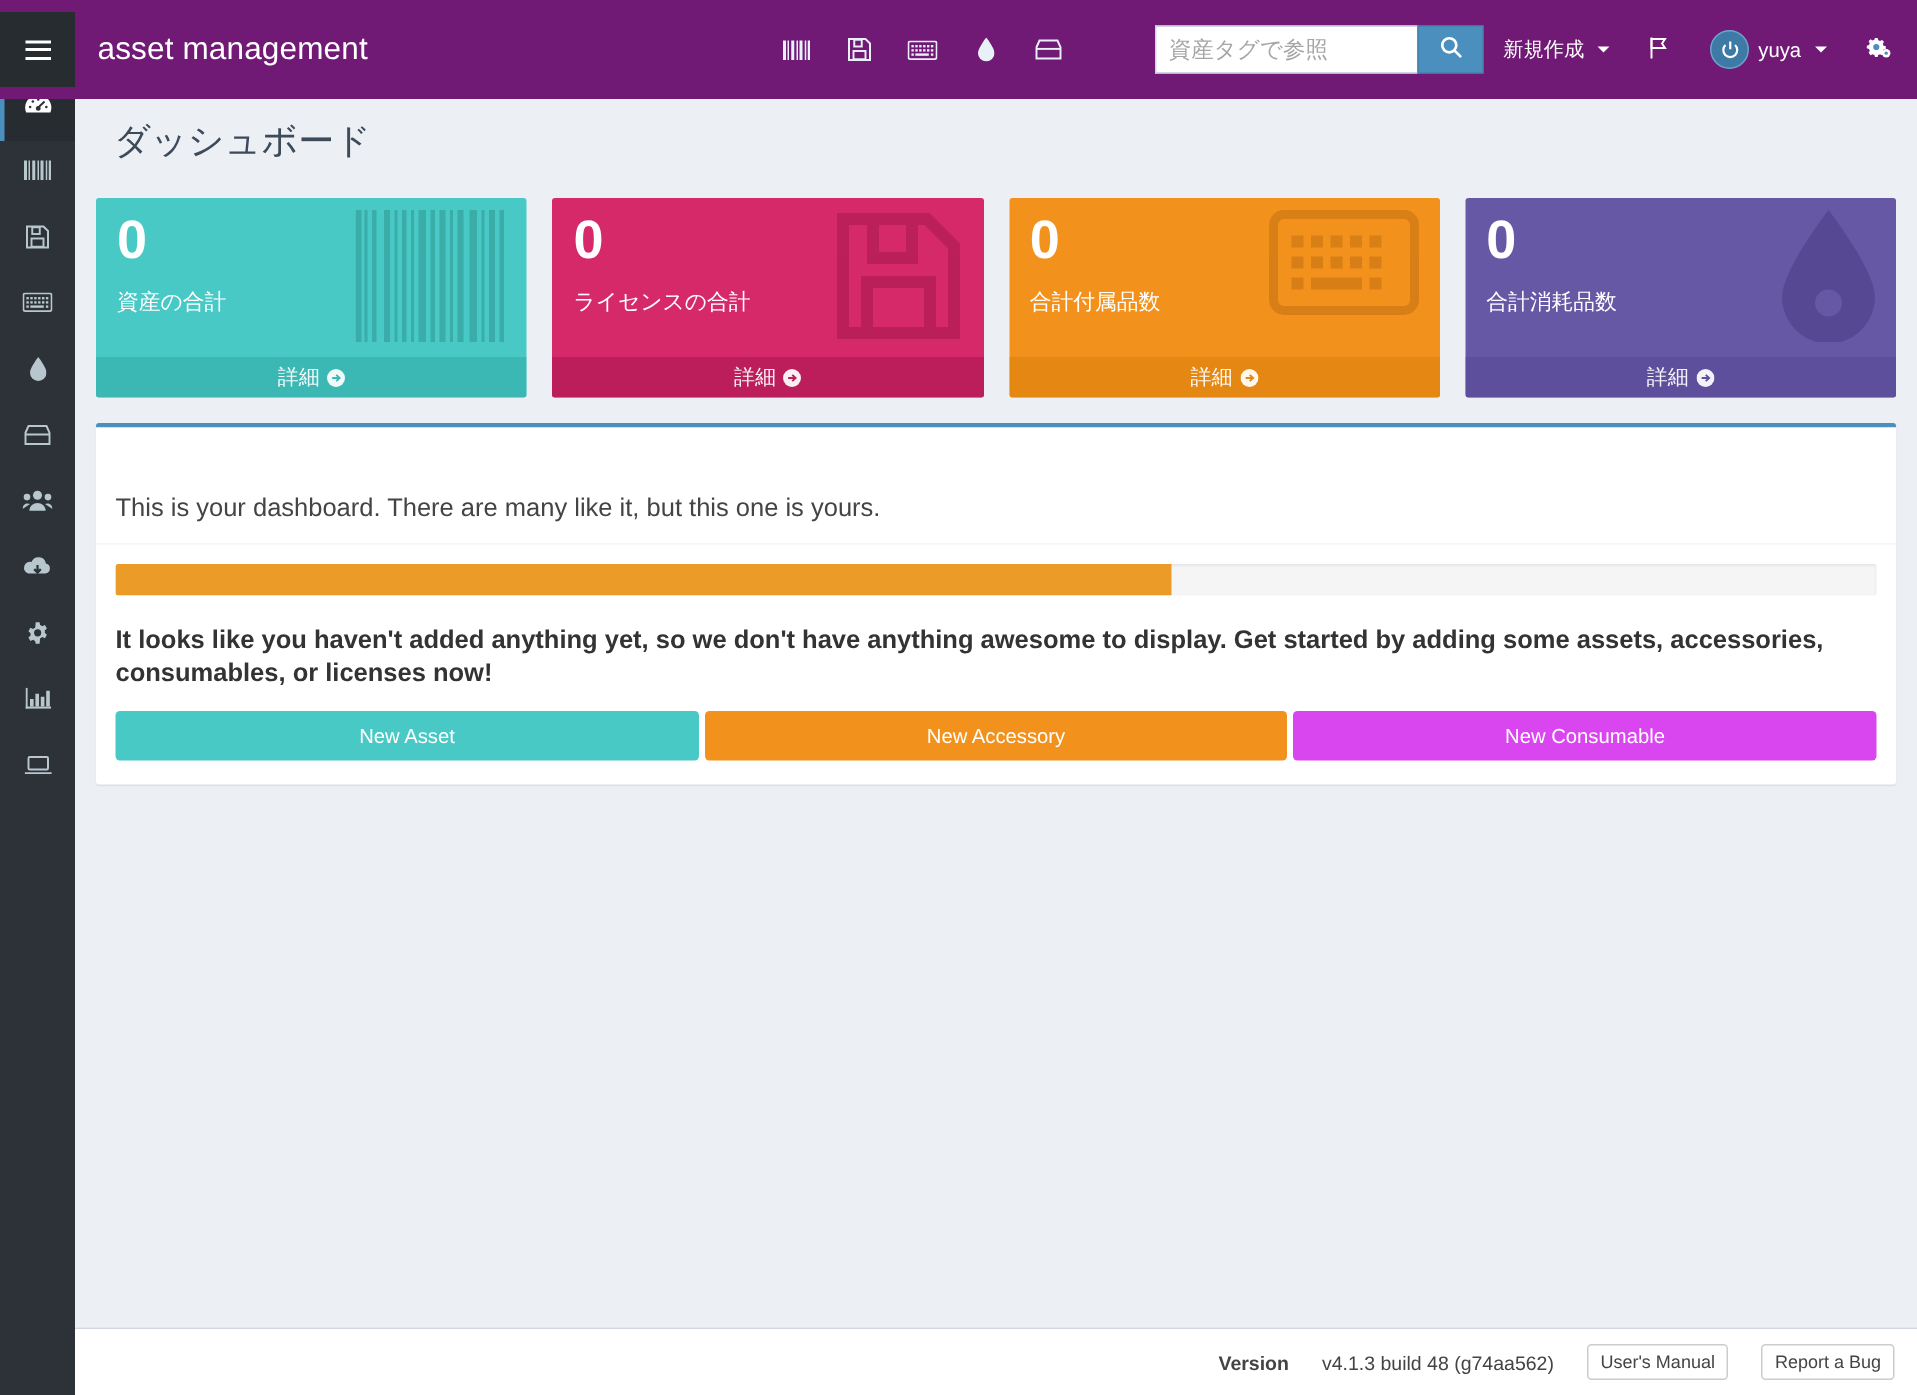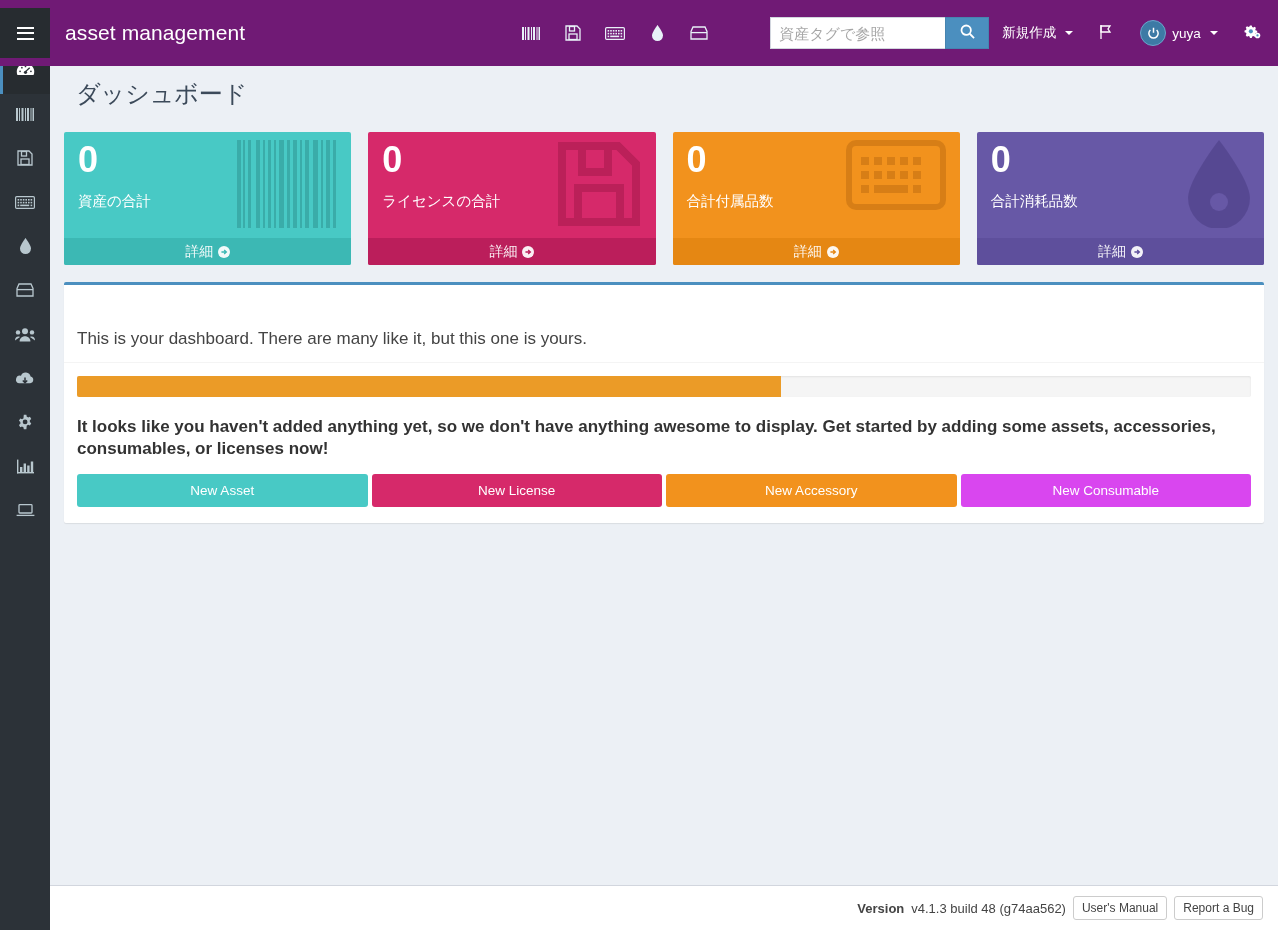--- a/index.html
+++ b/index.html
@@ -181,21 +181,21 @@
 
   
   .footer {
     position: absolute; left: 50px; right: 0; bottom: 0; height: 45px;
     background: #fff; border-top: 1px solid #d2d6de;
     display: flex; align-items: center;
     padding: 0 15px; font-size: 13px; color: #444;
   }
   .footer a { color: #5c95c4; text-decoration: none; }
   .footer .heart { color: #b33; }
-  .footer .right { margin-left: auto; display: flex; align-items: center; gap: 7px; }
+  .footer .right { margin-left: auto; display: flex; align-items: center; gap: 22px; }
   .footer .right .ver-label { font-weight: bold; }
   .ftr-btn {
     border: 1px solid #ccc; background: #fff; color: #444;
     font-size: 12px; padding: 4px 8px; border-radius: 3px; cursor: pointer;
     font-family: "Liberation Sans", "DejaVu Sans", sans-serif;
   }
 </style>
 </head>
 <body>
 
@@ -561,21 +561,20 @@
 
     <div class="panel">
       <div class="panel-head">This is your dashboard. There are many like it, but this one is yours.</div>
       <div class="panel-body">
         <div class="progress">
           <div class="bar" id="progress-fill" style="width: 60%; background: rgb(235, 155, 39);"></div>
         </div>
         <div class="hint">It looks like you haven't added anything yet, so we don't have anything awesome to display. Get started by adding some assets, accessories, consumables, or licenses now!</div>
         <div class="btn-row">
           <button class="btn teal">New Asset</button>
-          <button class="btn pink">New License</button>
           <button class="btn orange">New Accessory</button>
           <button class="btn purple">New Consumable</button>
         </div>
       </div>
     </div>
   </div>
 
   <div class="footer">
     <div class="right">
       <span class="ver-label">Version</span>

